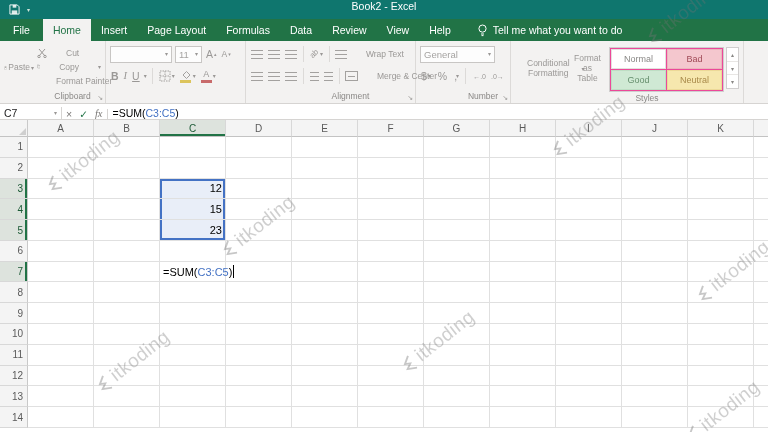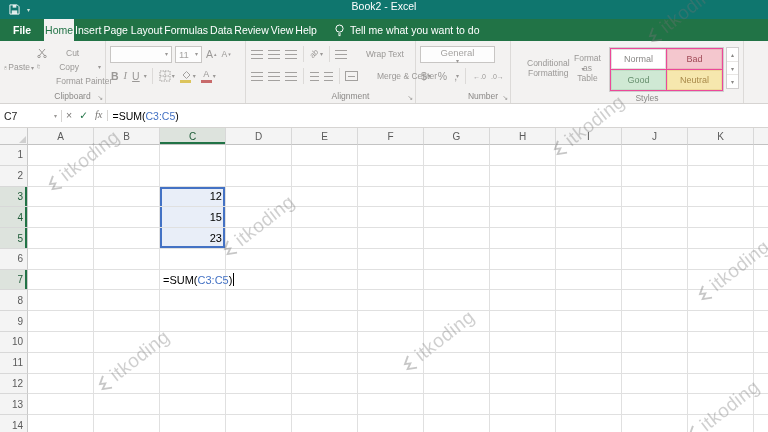--- a/index.html
+++ b/index.html
@@ -8,22 +8,22 @@
 
   
   .titlebar{height:19px;background:#0f766e;display:flex;position:relative;color:#fff;}
   .qat{display:flex;align-items:center;gap:7px;padding-left:9px;z-index:2;}
   .qbtn{display:flex;align-items:center;line-height:1;}
   .wtitle{position:absolute;left:0;right:0;text-align:center;font-size:10.5px;color:#fff;}
 
   
   .tabrow{height:22px;background:#217346;display:flex;align-items:stretch;}
   .tab-strip{display:flex;align-items:stretch;}
-  .tab{padding:0 1px;display:flex;align-items:center;font-size:10.5px;color:#fff;}
-  .tab.file{padding:0 13px;font-weight:bold;}
+  .tab{padding:0 10px;display:flex;align-items:center;font-size:10.5px;color:#fff;}
+  .tab.file{padding:0 13px;}
   .tab.active{background:#f3f2f1;color:#217346;}
   .tellme{display:flex;align-items:center;gap:5px;margin-left:16px;font-size:10.5px;color:#fff;}
 
   
   .ribbon{height:63px;background:#f3f2f1;border-bottom:1px solid #d6d4d2;display:flex;}
   .rgroup{position:relative;border-right:1px solid #dcdad8;display:flex;flex-direction:column;flex:none;}
   .gbody{flex:1;display:flex;padding:3px 4px 0 4px;gap:3px;}
   .glabel-row{height:14px;display:flex;align-items:center;justify-content:center;position:relative;margin-left:40px;}
   .glabel{font-size:8.5px;color:#8a8886;}
   .launcher{position:absolute;right:2px;bottom:2px;font-size:7px;color:#9a9896;line-height:1;}
@@ -46,21 +46,21 @@
   .gallery{display:grid;grid-template-columns:repeat(2,55px);grid-auto-rows:20px;gap:1px;background:#ec4899;border:1px solid #d0cece;padding:1px;margin-top:3px;align-self:flex-start;}
   .chip{display:flex;align-items:center;justify-content:center;font-size:9px;border:1px solid #e3e1df;background:#fff;color:#8a8886;}
   .chip.bad{background:#f4c7ce;color:#a04a57;border-color:#eab6bd;}
   .chip.good{background:#cfe9d4;color:#67906f;border-color:#bedec4;}
   .chip.neutral{background:#f6e7ae;color:#a8894a;border-color:#ecd998;}
   .gscroll{display:flex;flex-direction:column;width:13px;margin-top:3px;border:1px solid #d0cece;background:#fff;height:42px;}
   .gscroll span{flex:1;display:flex;align-items:center;justify-content:center;font-size:6px;color:#8a8886;border-bottom:1px solid #e8e6e4;}
   .gscroll span:last-child{border-bottom:none;}
 
   
-  .fbar{height:24px;background:#fff;border-bottom:1px solid #d6d4d2;display:flex;align-items:center;}
+  .fbar{height:16px;background:#fff;border-bottom:1px solid #d6d4d2;display:flex;align-items:flex-end;}
   .namebox{width:62px;display:flex;align-items:center;justify-content:space-between;padding:0 4px;border-right:1px solid #d6d4d2;font-size:10.5px;color:#222;}
   .fbtns{display:flex;align-items:center;border-right:1px solid #d6d4d2;padding:0 4px;gap:7px;}
   .fbtns .fb{font-size:10.5px;color:#7a7876;line-height:1;}
   .fx{font-family:"Liberation Serif",serif;font-style:italic;color:#555;font-size:11px;}
   .ftext{flex:1;display:flex;align-items:center;padding-left:5px;font-size:10.5px;white-space:pre;}
 
   
   .chrow{height:17px;display:flex;}
   .corner{width:28px;background:#f4f4f4;border-right:1px solid #c9c9c9;border-bottom:1px solid #c3c3c3;position:relative;flex:none;}
   .corner::after{content:'';position:absolute;right:1px;bottom:1px;border-left:7px solid transparent;border-bottom:7px solid #cfcfcf;}
@@ -274,21 +274,21 @@
       </div>
       <div class="glabel-row">
         <span class="glabel">Alignment</span>
         <span class="launcher">↘</span>
       </div>
     </div>
 
     <div class="rgroup" style="width:95px;">
       <div class="gbody" style="flex-direction:column;gap:2px;">
         <div class="frow">
-          <div class="combo" style="width:75px;flex-direction:column;">
+          <div class="combo" style="width:75px;">
             <span>General</span>
             <span class="dd">▾</span>
           </div>
         </div>
         <div class="frow" style="gap:5px;">
           <span class="fbtn">
               <span>$</span>
               <span class="dd">▾</span>
             </span>
           <span class="fbtn">%</span>

